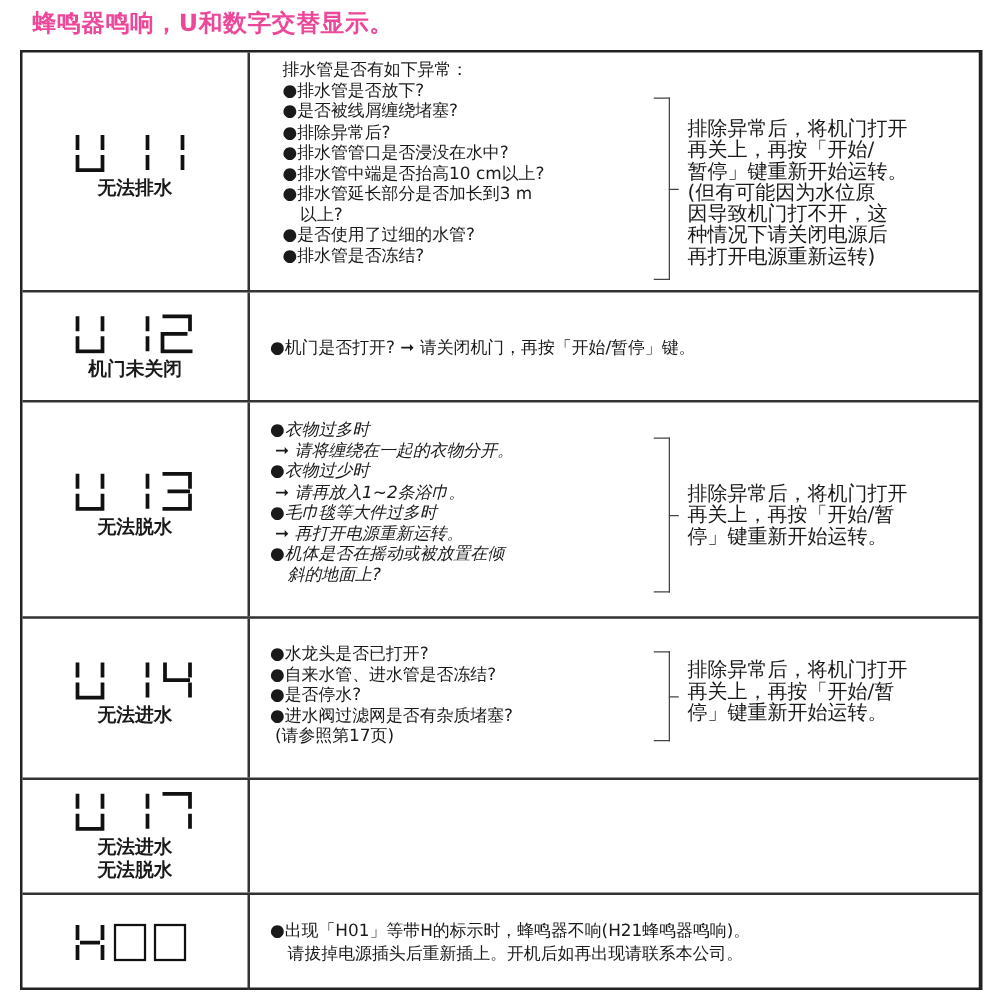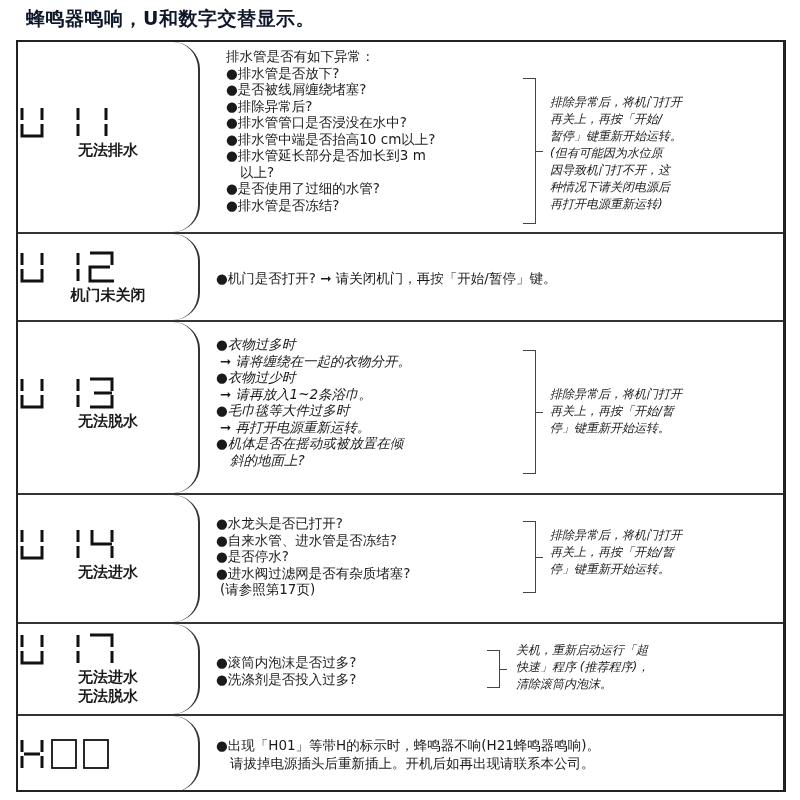--- a/index.html
+++ b/index.html
@@ -6,39 +6,39 @@
     margin: 0; padding: 0;
     background: #ffffff;
     width: 800px; height: 800px; overflow: hidden;
     font-family: "DejaVu Sans", "Liberation Sans", sans-serif;
     color: #1a1a1a;
   }
   .page { position: relative; width: 800px; height: 800px; }
   .title {
     position: absolute; left: 26px; top: 6px;
     font-size: 19px; font-weight: bold; letter-spacing: 0.5px;
-    color: #0f172a;
+    color: #ec4899;
   }
   .table {
     position: absolute; left: 16px; top: 40px;
     width: 770px; height: 752px;
     border: 2px solid #222;
     border-right-width: 3px;
     box-sizing: border-box;
   }
   .row {
     position: absolute; left: 0; right: 0;
     border-bottom: 2px solid #333;
     box-sizing: border-box;
   }
   .row:last-child { border-bottom: none; }
   .code-cell {
     position: absolute; left: 0; top: 0; bottom: 0; width: 180px;
     border-right: 2px solid #333;
-    display: flex; flex-direction: column; justify-content: center; border-radius: 27px;
+    display: flex; flex-direction: column; align-items: center; justify-content: center;
   }
   .desc-cell {
     position: absolute; left: 182px; right: 0; top: 0; bottom: 0;
   }
   .seg {
     display: flex; align-items: center; gap: 0;
     height: 34px;
   }
   .seg svg { display: block; }
   .code-label {
@@ -50,21 +50,21 @@
   .indent { padding-left: 14px; }
   .indent2 { padding-left: 4px; }
   .bracket {
     position: absolute; border: 1.5px solid #444; border-left: none;
     width: 12px;
   }
   .bracket::after {
     content: ""; position: absolute; right: -8px; top: 50%;
     width: 8px; border-top: 1.5px solid #444;
   }
-  .remedy { position: absolute; font-size: 12px; line-height: 17px; font-style: italic; }
+  .remedy { position: absolute; font-size: 16px; line-height: 17px; }
   .remedy div { white-space: nowrap; }
 </style>
 </head>
 <body>
 
 <div class="page">
   <div class="title">蜂鸣器鸣响，U和数字交替显示。</div>
 
   <div class="table">
 
@@ -199,32 +199,20 @@
               <path d="M60 2 V14 M60 18 V30"></path>
               <path d="M72 2 H94 V14 M94 18 V30"></path>
             </g>
           </svg>
         </div>
         <div class="code-label">
           <div>无法进水</div>
           <div>无法脱水</div>
         </div>
       </div>
-      <div class="desc-cell">
-        <div class="lines" style="left:16px;top:30px;">
-          <div>●滚筒内泡沫是否过多?</div>
-          <div>●洗涤剂是否投入过多?</div>
-        </div>
-        <div class="bracket" style="left:287px;top:26px;height:36px;"></div>
-        <div class="remedy" style="left:316px;top:18px;">
-          <div>关机，重新启动运行「超</div>
-          <div>快速」程序 (推荐程序)，</div>
-          <div>清除滚筒内泡沫。</div>
-        </div>
-      </div>
     </div>
 
     <div class="row" style="top:674px;height:76px;">
       <div class="code-cell">
         <div class="seg">
           <svg width="100" height="32" viewBox="0 0 100 32">
             <g stroke="#111" stroke-width="3" fill="none">
               <path d="M4 2 V14 M4 18 V30 M24 2 V14 M24 18 V30 M6 16 H22"></path>
               <rect x="34" y="2" width="24" height="28" stroke-width="1.8"></rect>
               <rect x="66" y="2" width="24" height="28" stroke-width="1.8"></rect>

